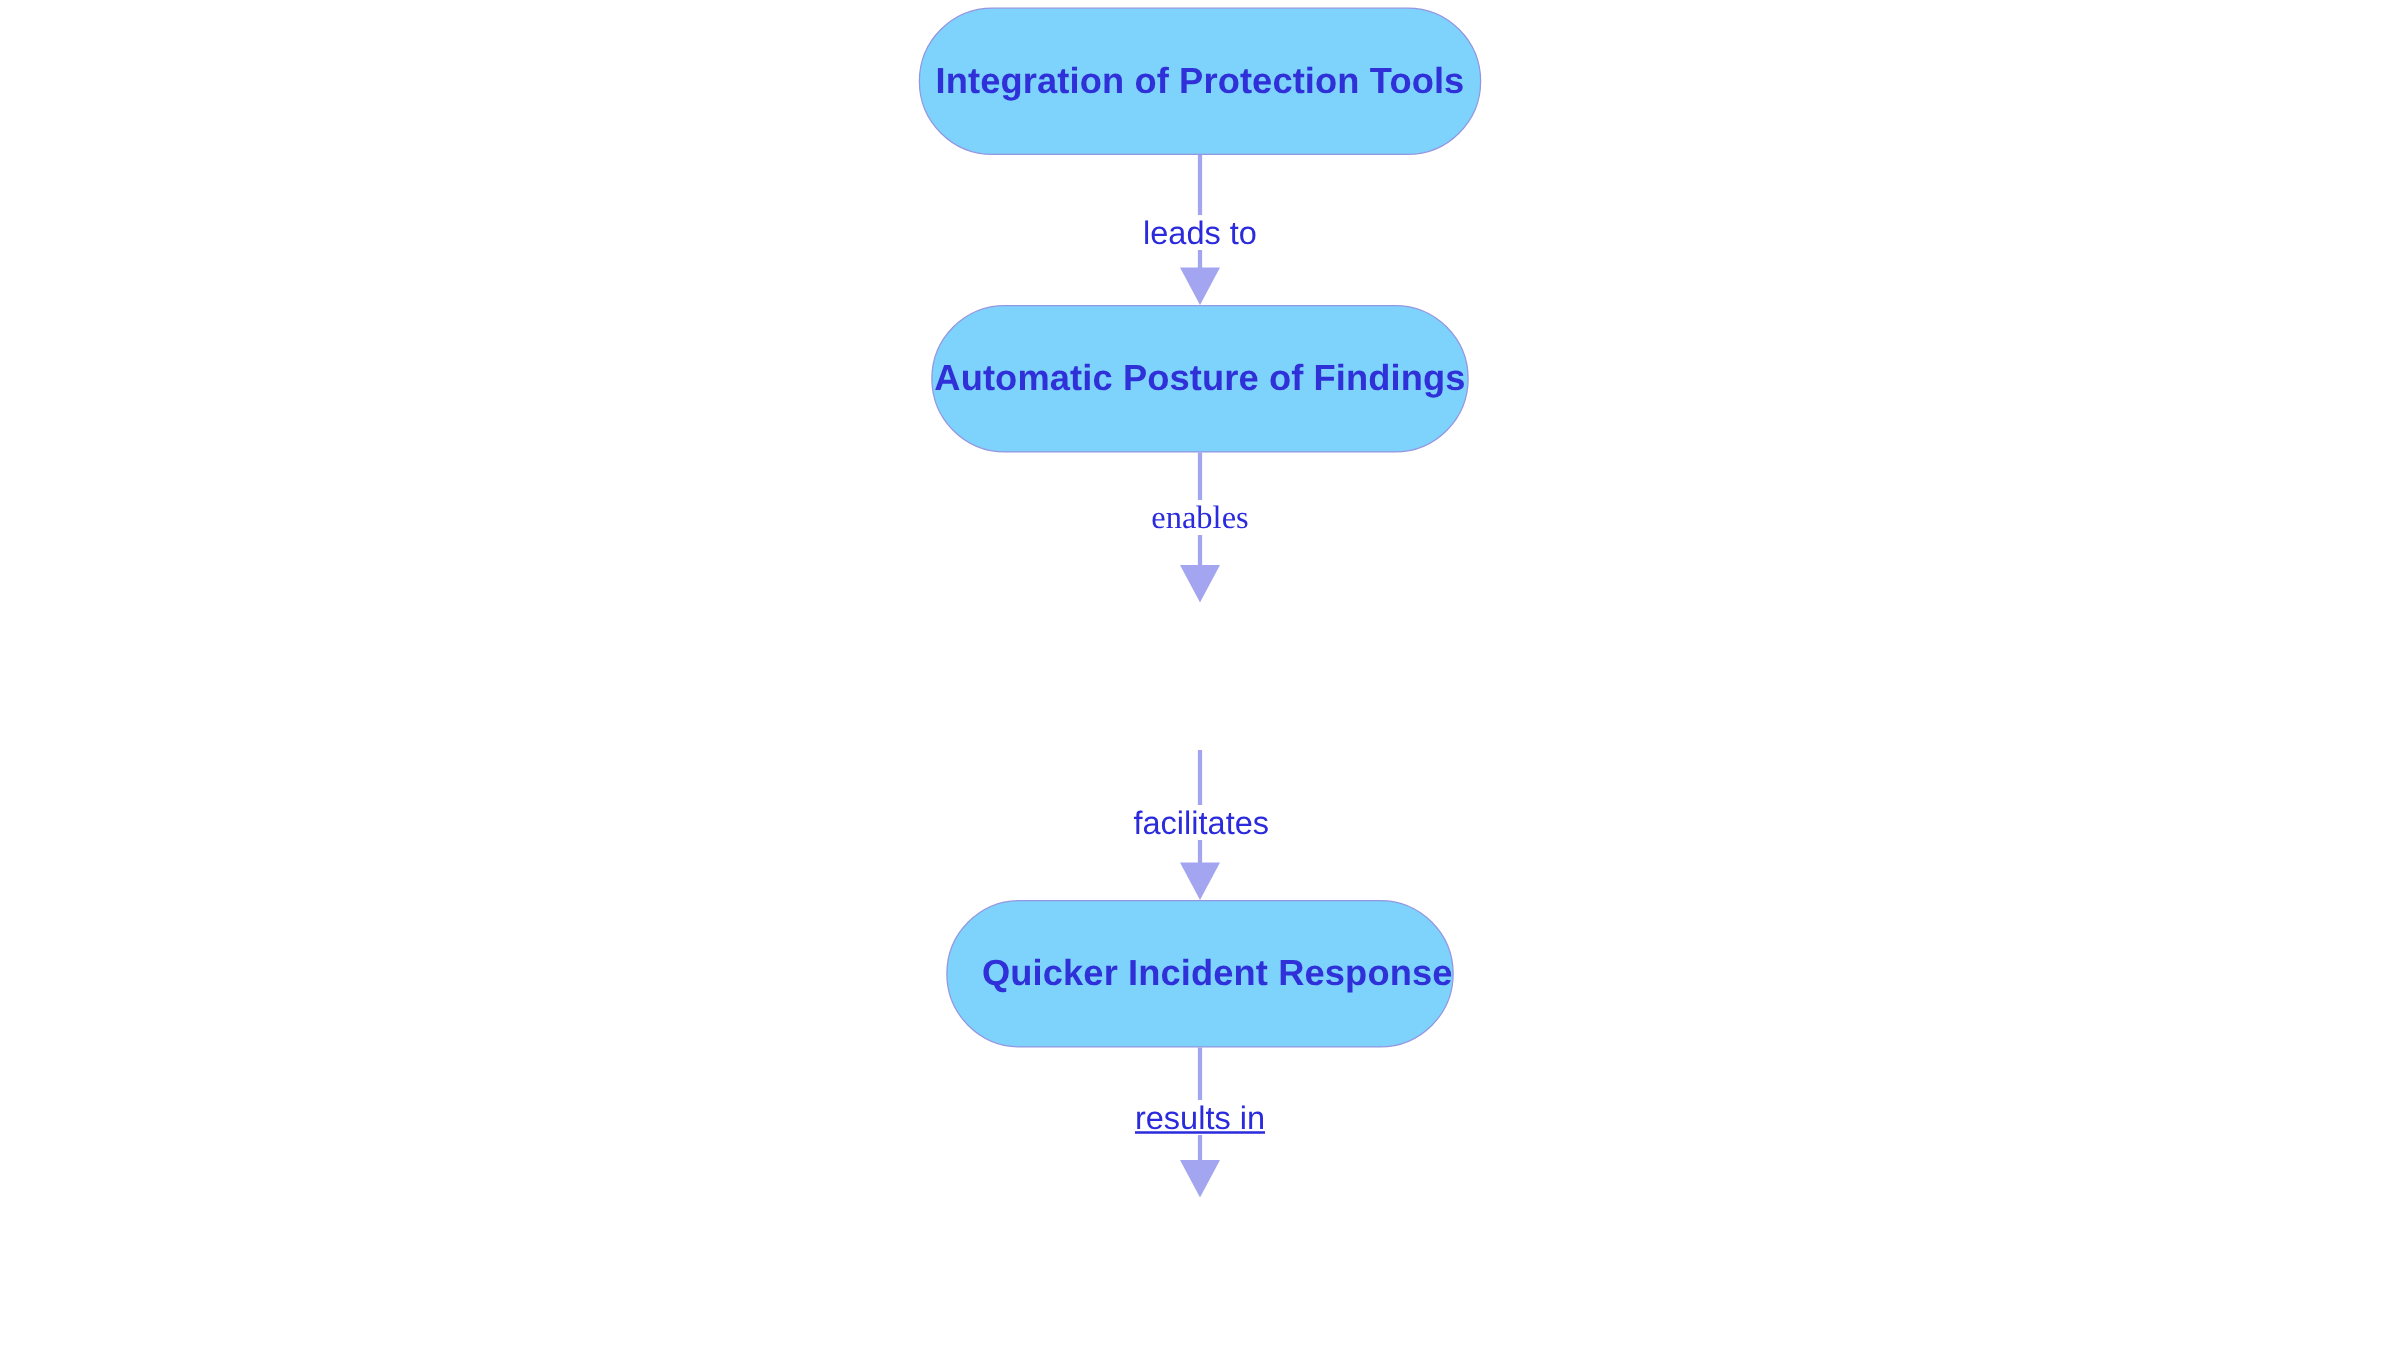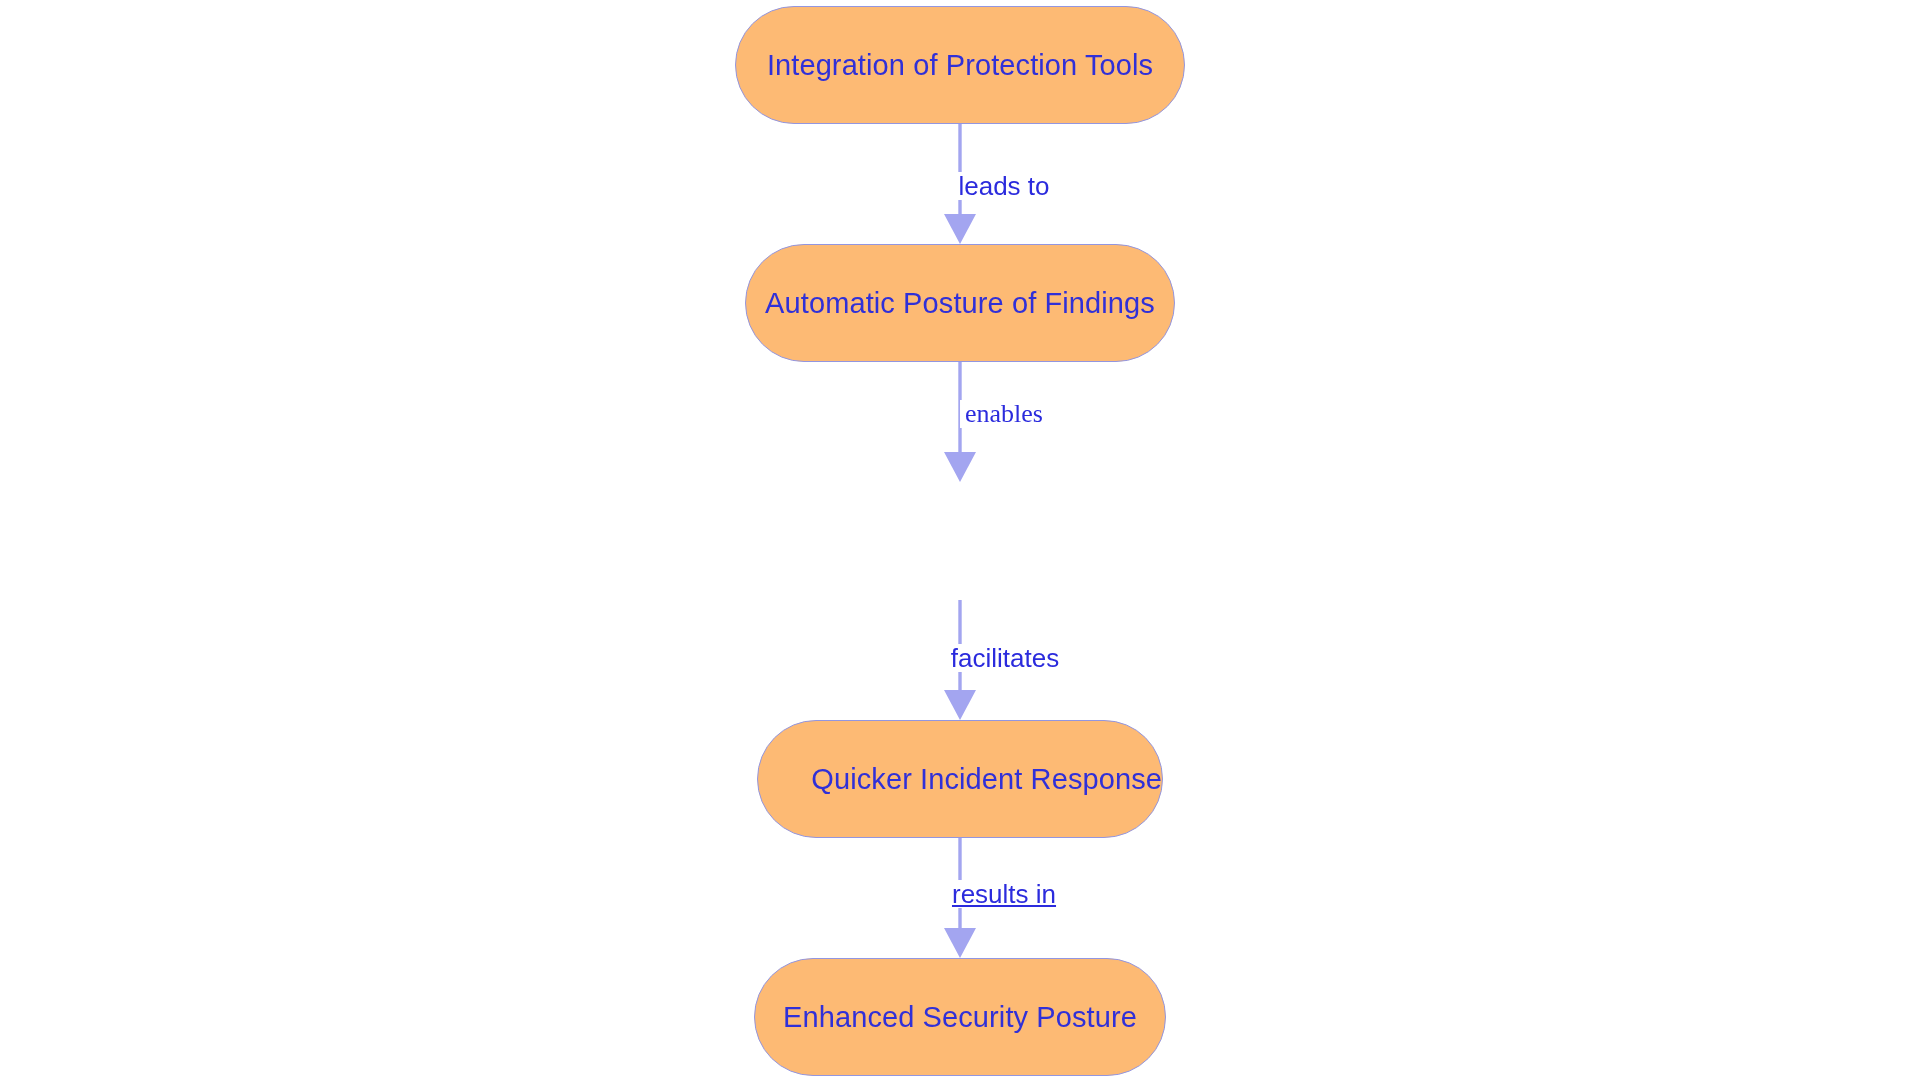--- a/index.html
+++ b/index.html
@@ -21,28 +21,28 @@
     height: 1083px;
     background: #ffffff;
   }
 
   
   .flow-node {
     position: absolute;
     box-sizing: border-box;
     height: 118px;
     border: 1.6px solid #9396e0;
-    background: #fdba74;
+    background: #7dd3fc;
     border-radius: 59px;
     display: flex;
     align-items: center;
     justify-content: center;
     color: #3030d8;
     font-size: 29px;
-    font-weight: 400;
+    font-weight: 700;
     letter-spacing: 0.1px;
     white-space: nowrap;
     user-select: none;
   }
 
   .flow-node .node-label {
     color: #3030d8;
     font-size: 29px;
     line-height: 1;
     pointer-events: none;
@@ -79,21 +79,20 @@
   .edge-label {
     position: absolute;
     transform: translate(-50%, -50%);
     color: #2b2bdd;
     font-size: 26px;
     line-height: 1;
     white-space: nowrap;
     background: #ffffff;
     padding: 1px 5px;
     user-select: none;
-    margin-left: 44px;
   }
 
   #edge-label-1 { left: 960px; top: 186px; }
   #edge-label-2 { left: 960px; top: 414px; font-family: Liberation Serif, serif; }
   #edge-label-3 { left: 961px; top: 658px; }
   #edge-label-4 { left: 960px; top: 894px; text-decoration: underline; }
 </style>
 </head>
 <body>
 
@@ -128,22 +127,19 @@
 
   <div id="node-2" class="flow-node">
     <span class="node-label">Automatic Posture of Findings</span>
   </div>
 
 
   <div id="node-4" class="flow-node">
     <span class="node-label">Quicker Incident Response</span>
   </div>
 
-  <div id="node-5" class="flow-node">
-    <span class="node-label">Enhanced Security Posture</span>
-  </div>
 
   <div id="edge-label-1" class="edge-label">leads to</div>
   <div id="edge-label-2" class="edge-label">enables</div>
   <div id="edge-label-3" class="edge-label">facilitates</div>
   <div id="edge-label-4" class="edge-label">results in</div>
 
 </div>
 
 </body></html>

